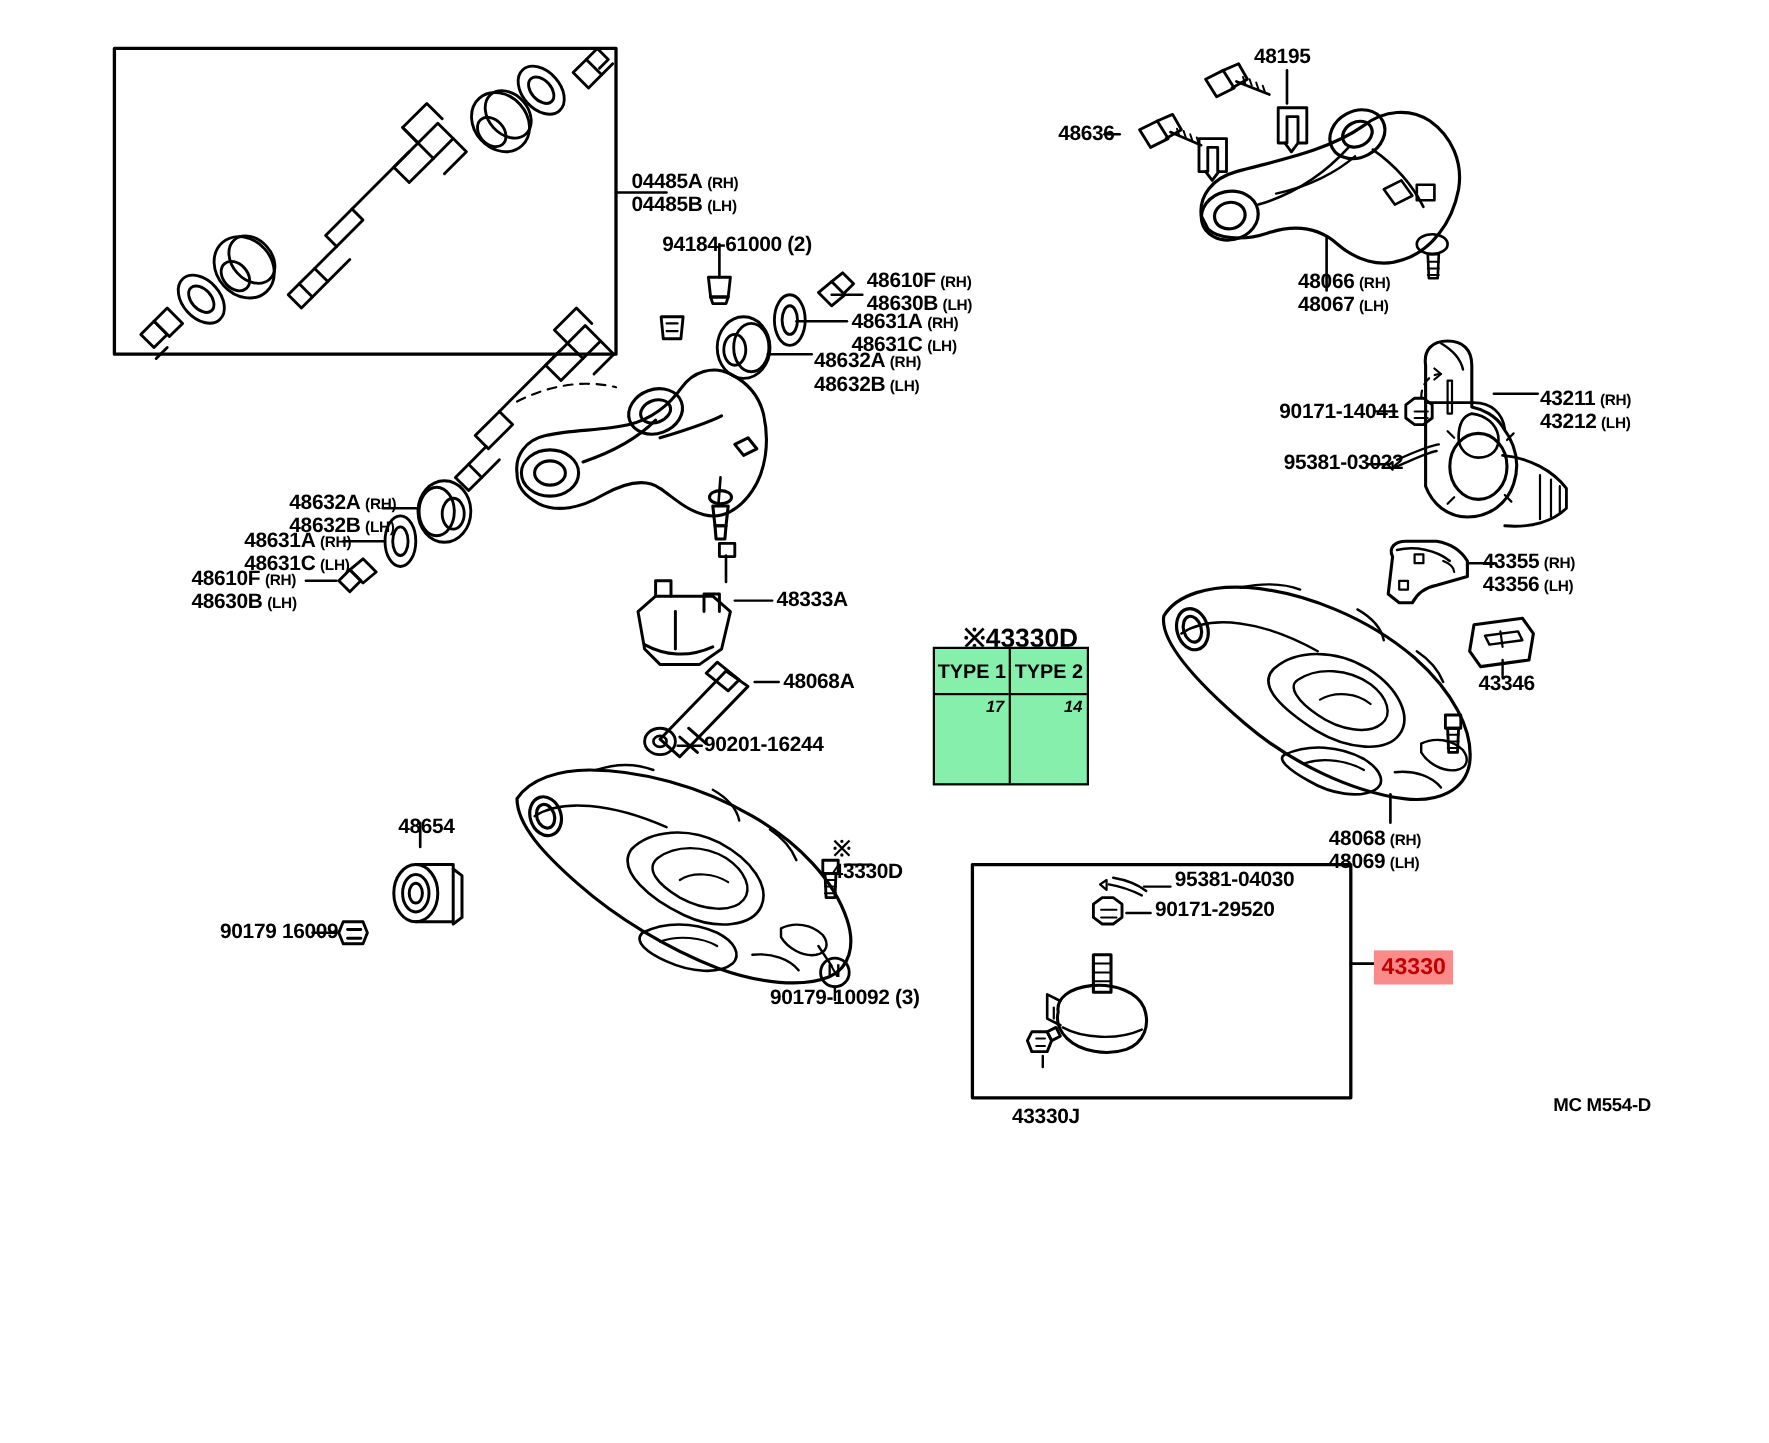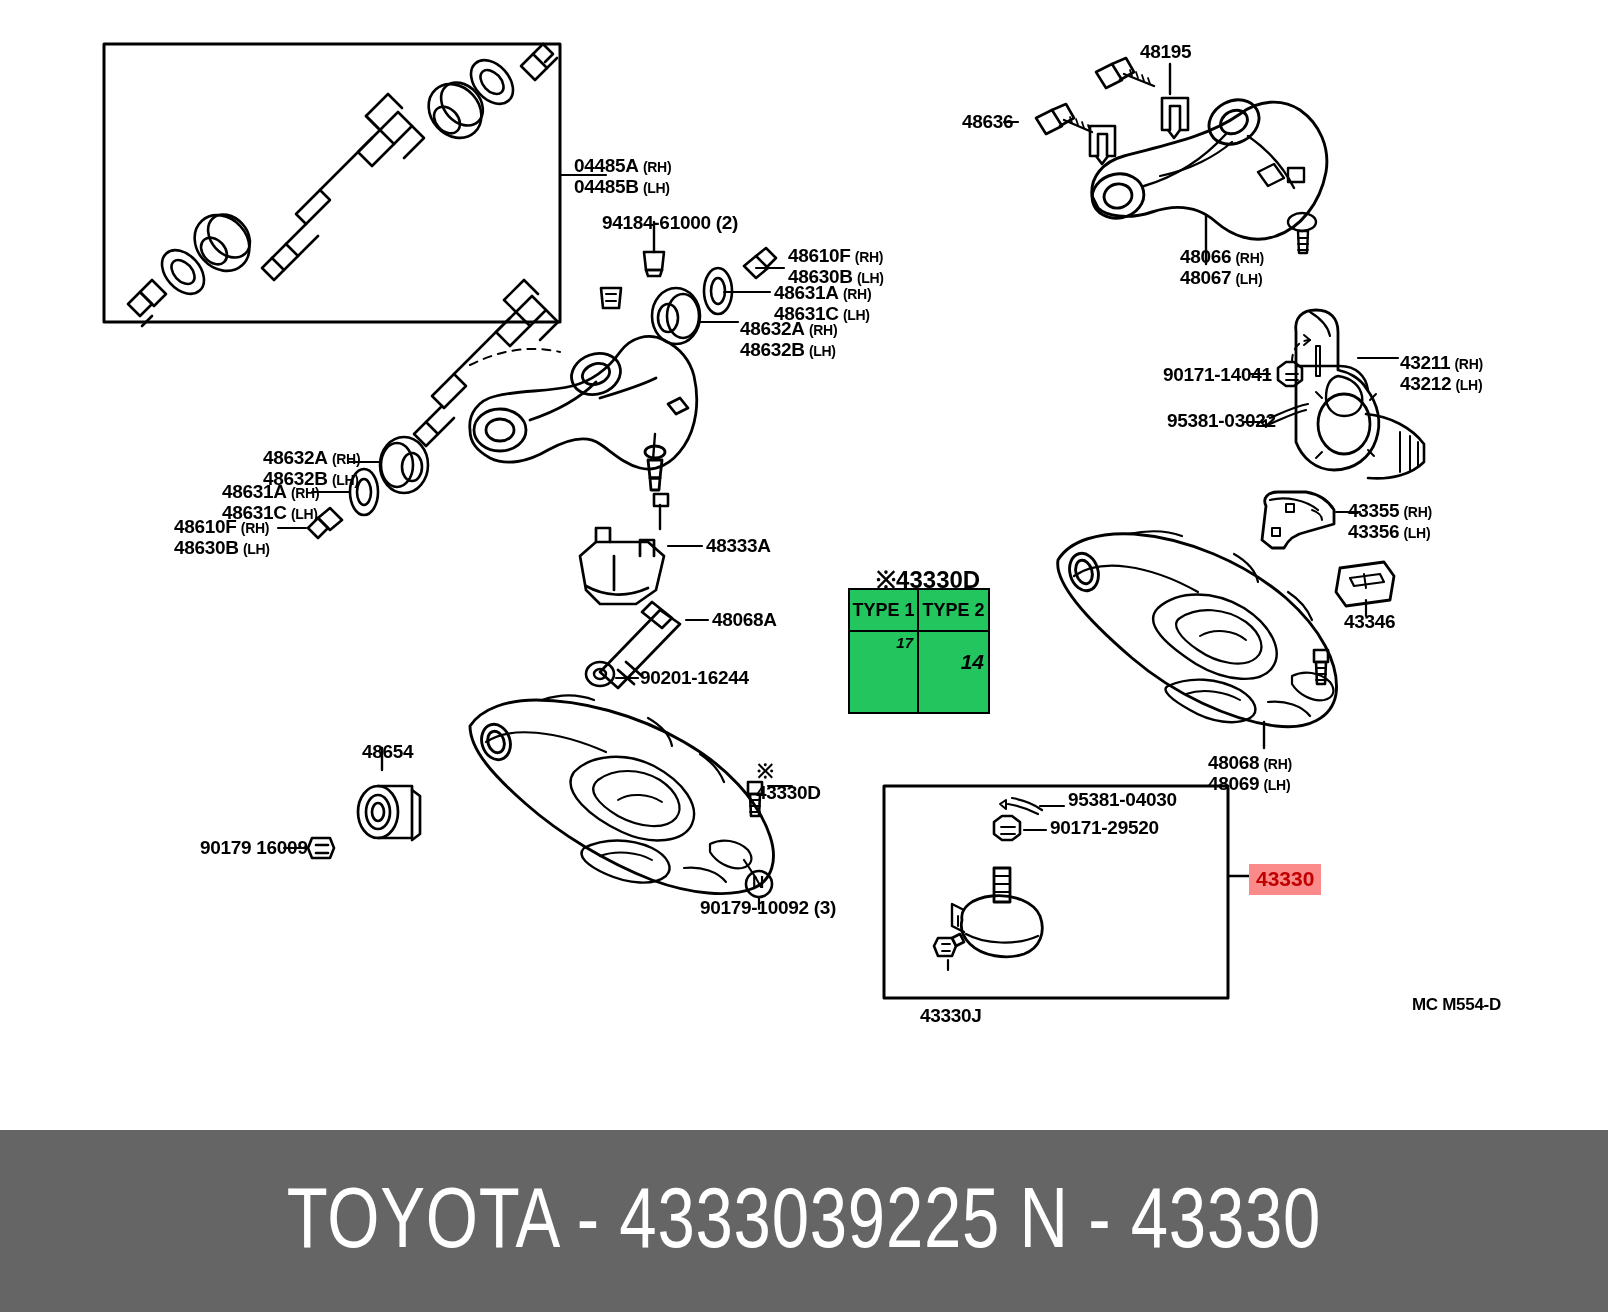--- a/index.html
+++ b/index.html
@@ -4,21 +4,21 @@
 <style>
   html,body{margin:0;padding:0;background:#fff;}
   body{width:1608px;height:1312px;font-family:"Liberation Sans",sans-serif;overflow:hidden;}
   #sheet{position:relative;width:1608px;height:1312px;background:#fff;}
   #canvas{position:absolute;left:0;top:0;width:1608px;height:1130px;}
   .lbl{position:absolute;font-family:"Liberation Sans",sans-serif;font-weight:bold;
        color:#000;white-space:nowrap;line-height:1.05;letter-spacing:-0.3px;}
   .lbl .n{font-size:19px;text-align:right;}
   .lbl .sfx{font-size:14px;}
   .lbl.two{line-height:1.12;}
-  .tbl{position:absolute;border:2.5px solid #000;background:#22c55e;}
+  .tbl{position:absolute;border:2.5px solid #000;background:#86efac;}
   .tbl .hdr{display:flex;}
   .tbl .cell{border-right:2.5px solid #000;box-sizing:border-box;}
   .tbl .cell:last-child{border-right:none;}
   .tbl .hcell{height:40px;display:flex;align-items:center;justify-content:center;
        font-weight:bold;font-size:18px;border-bottom:2.5px solid #000;}
   .tbl .bcell{height:80px;display:flex;align-items:flex-start;justify-content:center;position:relative;font-style:italic;}
   .tbl-title{position:absolute;font-weight:bold;font-size:24px;white-space:nowrap;}
   .hl{position:absolute;background:#fb8a8a;color:#c00000;font-weight:bold;font-size:21px;
       padding:3px 7px 4px 7px;letter-spacing:0px;}
   #footer{position:absolute;left:0;top:1130px;width:1608px;height:182px;background:#656565;}
@@ -546,27 +546,24 @@
     <div class="hdr">
       <div class="cell" style="width:50%;">
         <div class="hcell">TYPE 1</div>
         <div class="bcell">
           <span style="position:absolute;right:4px;top:2px;font-weight:bold;font-size:15px;">17</span>
         </div>
       </div>
       <div class="cell" style="width:50%;">
         <div class="hcell">TYPE 2</div>
         <div class="bcell">
-          <span style="position:absolute;right:4px;top:18px;font-weight:bold;font-size:21px;">14</span>
+          <span style="position:absolute;right:4px;top:2px;font-weight:bold;font-size:15px;">14</span>
         </div>
       </div>
     </div>
   </div>
 
   <div class="lbl" style="left:1412px;top:996px;font-size:17px;">
     <span style="font-size:17px;">MC  M554-D</span>
   </div>
 
-  <div id="footer">
-    <div class="ftxt">TOYOTA - 4333039225    N - 43330</div>
-  </div>
 
 </div>
 
 </body></html>

